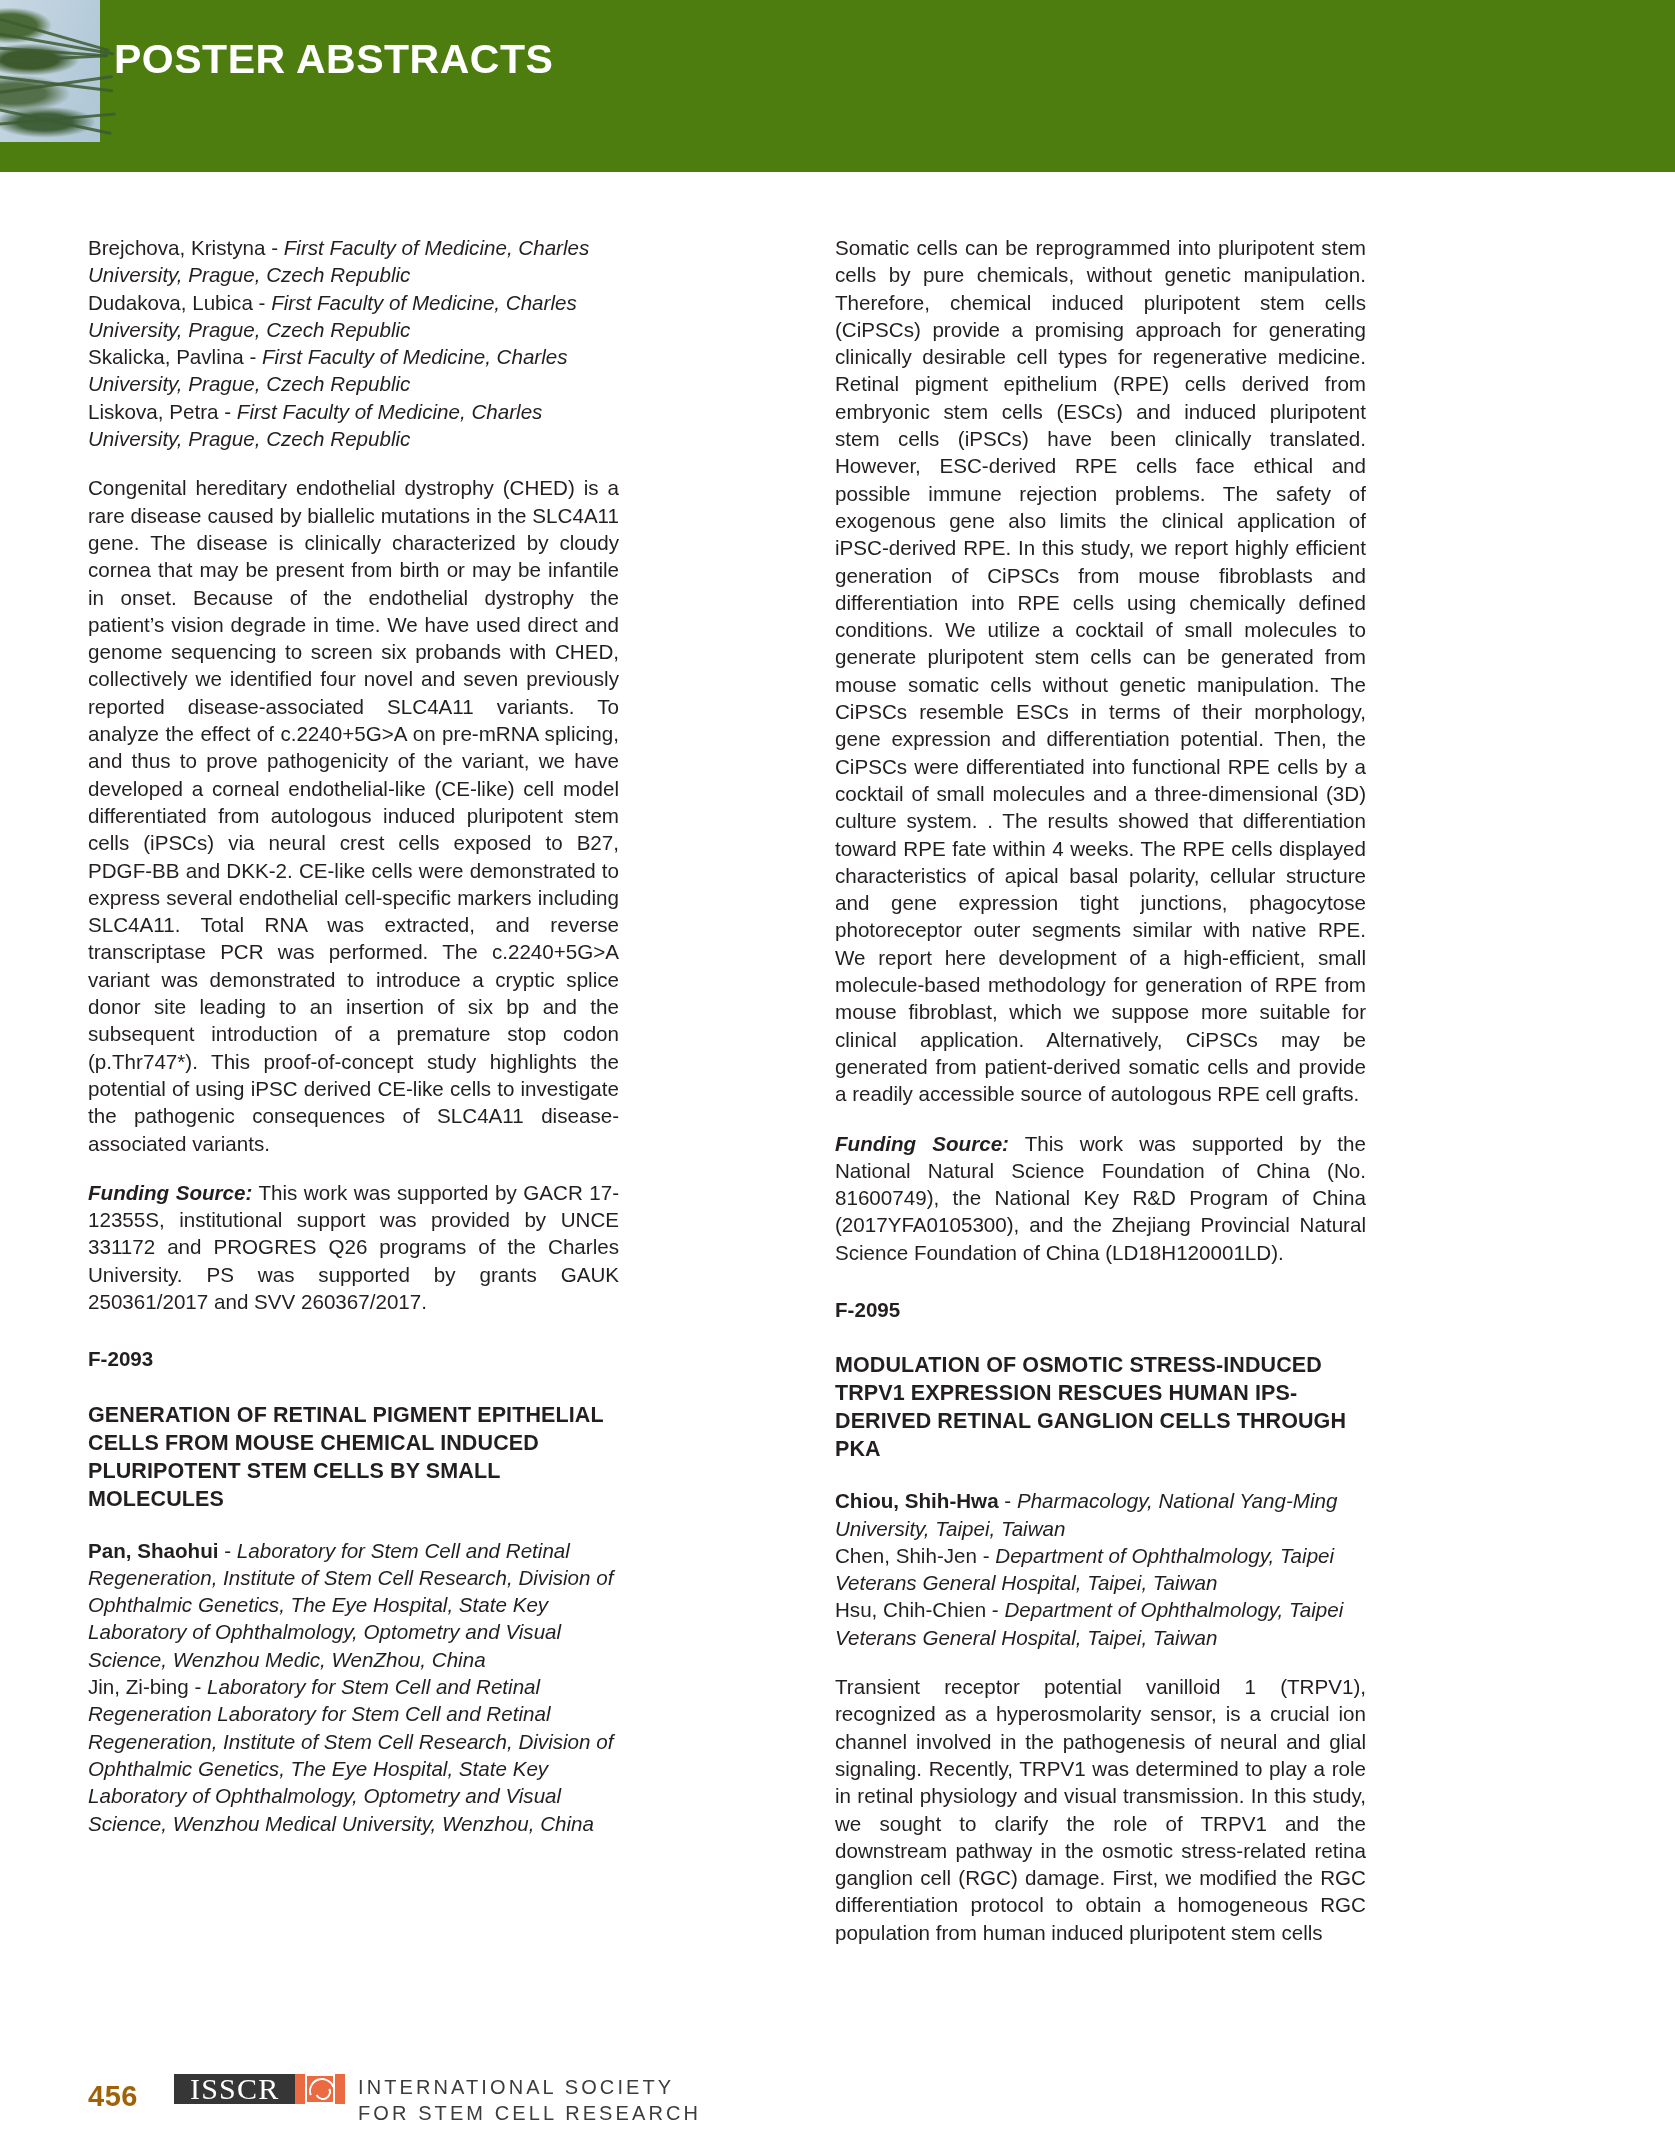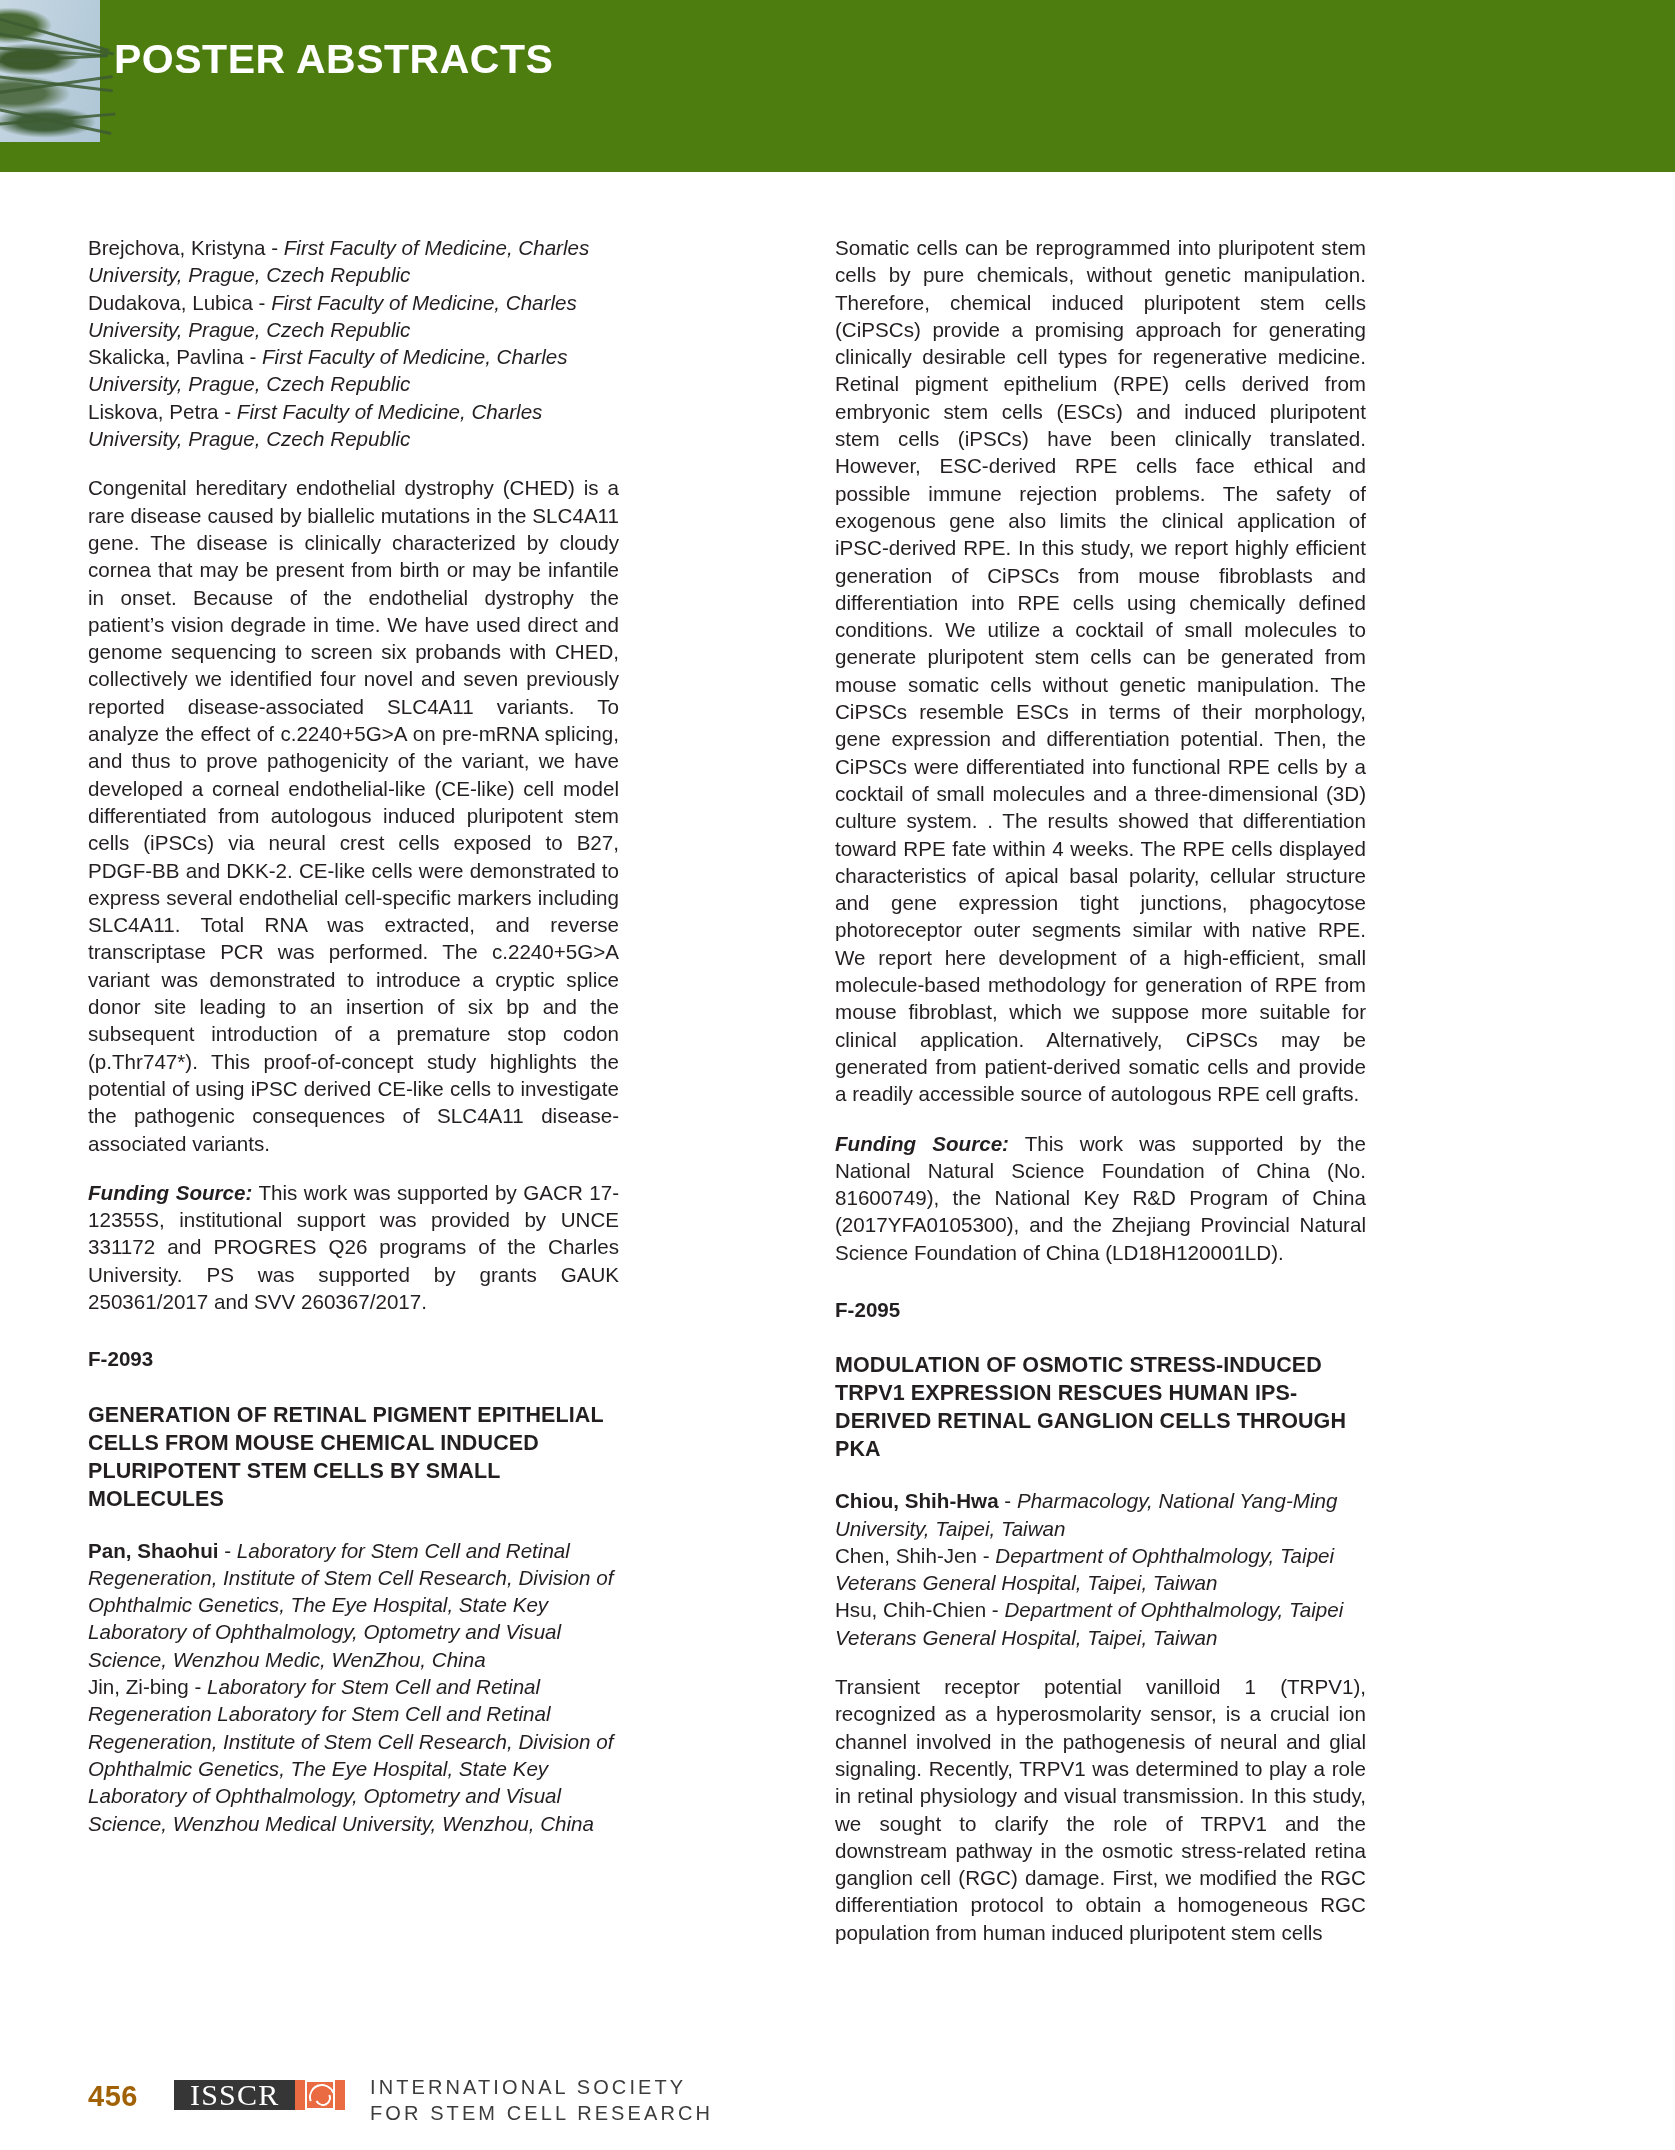--- a/index.html
+++ b/index.html
@@ -119,23 +119,23 @@
     left: 88px;
     top: 48px;
     font-size: 29px;
     font-weight: bold;
     color: #a16207;
     letter-spacing: 0.5px;
   }
   .logo {
     position: absolute;
     left: 174px;
-    top: 48px;
+    top: 24px;
     display: flex;
-    align-items: flex-start;
+    align-items: flex-end;
     height: 48px;
   }
   .logo-word {
     background: #363636;
     color: #ffffff;
     font-family: "Liberation Serif", serif;
     font-size: 30px;
     letter-spacing: 1.2px;
     padding: 0 16px;
     display: flex;
@@ -168,21 +168,21 @@
   .logo-mark .swirl::before {
     width: 22px; height: 22px; left: 2px; top: 2px;
     transform: rotate(25deg);
   }
   .logo-mark .swirl::after {
     width: 12px; height: 12px; left: 8px; top: 8px;
     transform: rotate(200deg);
   }
   .logo-text {
     position: absolute;
-    left: 370px;
+    left: 358px;
     top: 42px;
     font-size: 20px;
     line-height: 26px;
     letter-spacing: 3.1px;
     color: #3c3c3c;
   }
   .logo-text div { white-space: nowrap; }
 </style>
 </head>
 <body>

